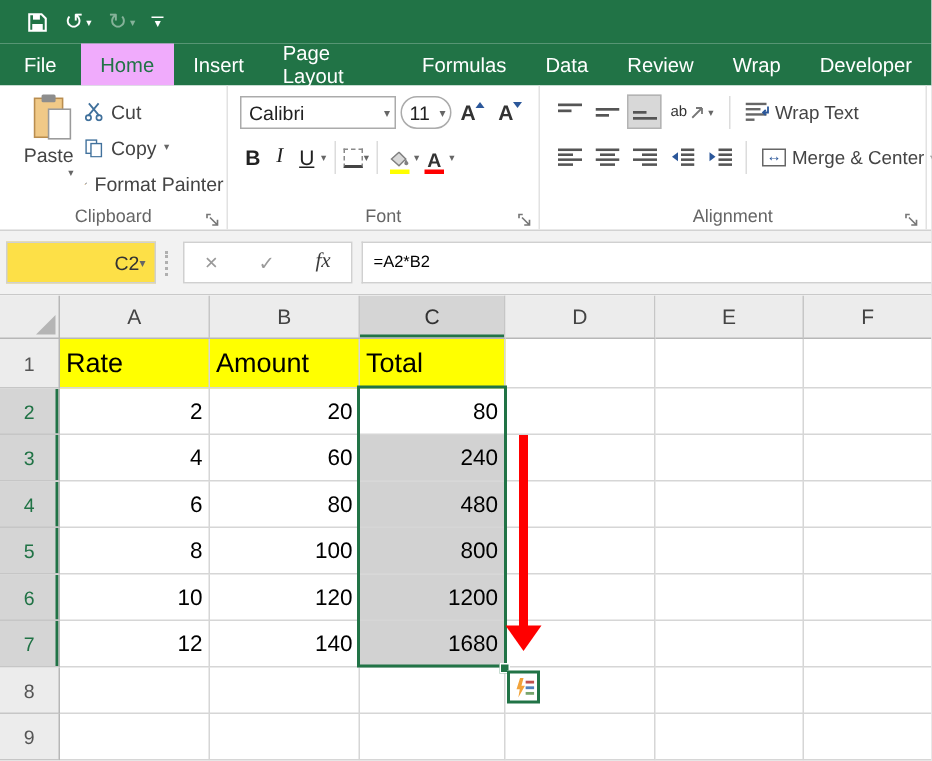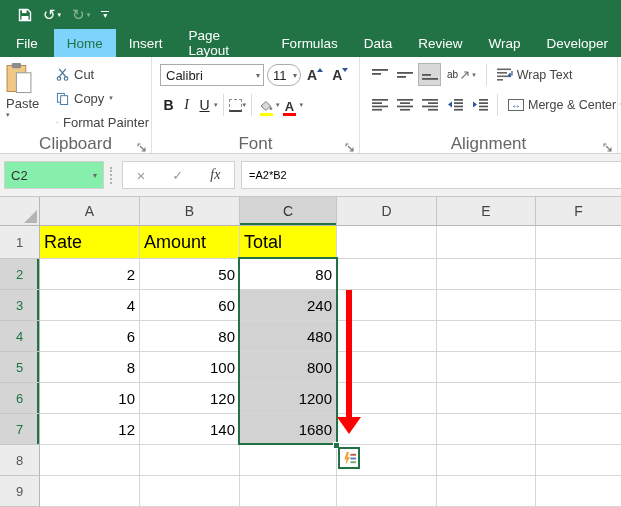--- a/index.html
+++ b/index.html
@@ -18,34 +18,34 @@
   .dim{opacity:.45;}
   .mini-caret{font-size:7px;color:#fff;}
   .customize-qat{display:flex;flex-direction:column;align-items:center;color:#fff;}
   .customize-qat .bar{width:8px;height:0;border-top:1.5px solid #fff;margin-bottom:1px;}
   .customize-qat .chev{font-size:8px;line-height:6px;}
 
   
   .tabrow{height:28px;background:var(--excel-green);display:flex;align-items:stretch;}
   .tab{color:#fff;font-size:13.5px;display:flex;align-items:center;padding:0 13px;cursor:pointer;}
   .tab.file{padding:0 16px;}
-  .tab.active{background:#7dd3fc;color:var(--excel-green);text-align:center;}
+  .tab.active{background:#f0abfc;color:var(--excel-green);text-align:center;}
 
   
   .ribbon{height:97px;background:#fff;border-bottom:1px solid #d2d2d2;position:relative;}
   .group{position:absolute;top:0;bottom:0;display:flex;flex-direction:column;border-right:1px solid #e2e2e2;}
   .g-clipboard{left:0;width:152px;}
   .g-font{left:152px;width:208px;}
   .g-align{left:360px;width:258px;}
   .g-body{flex:1;position:relative;}
   .g-footer{height:19px;display:flex;align-items:center;justify-content:center;position:relative;}
-  .g-footer .glabel{font-size:17px;color:#666;}
+  .g-footer .glabel{font-size:12px;color:#666;}
   .launcher{position:absolute;right:3px;bottom:3px;width:11px;height:11px;cursor:pointer;}
 
-  .paste-btn{position:absolute;left:5px;top:4px;width:45px;height:74px;display:flex;flex-direction:column;align-items:flex-start;cursor:pointer;border:1px solid transparent;}
+  .paste-btn{position:absolute;left:5px;top:4px;width:45px;height:74px;display:flex;flex-direction:column;align-items:flex-end;cursor:pointer;border:1px solid transparent;}
   .paste-label{font-size:13px;color:var(--ribbon-text);margin-top:2px;}
   .small-col{position:absolute;left:53px;top:5px;width:96px;}
   .sbtn{height:24px;display:flex;align-items:center;gap:5px;padding-left:3px;cursor:pointer;}
   .sbtn .slabel{font-size:13px;color:var(--ribbon-text);white-space:nowrap;}
 
   .font-row1{position:absolute;left:8px;top:7px;display:flex;align-items:center;gap:3px;}
   .combo{height:22px;border:1px solid #ababab;background:#fff;display:flex;align-items:center;justify-content:space-between;padding:0 3px 0 5px;cursor:pointer;}
   .combo .cval{font-size:13px;color:#222;}
   .combo .caret,.caret{font-size:8px;color:#666;}
   .w-font{width:104px;} .w-size{width:34px;border-radius:11px;}
@@ -68,21 +68,21 @@
   .albtn.active{background:#d8d8d8;border-color:#b3b3b3;}
   .wide{width:auto;padding:0 3px;gap:2px;}
   .txtbtn{display:flex;align-items:center;gap:4px;cursor:pointer;margin-left:4px;}
   .txtbtn .tlabel{font-size:12.5px;color:var(--ribbon-text);white-space:nowrap;}
   .mergebox{width:16px;height:12px;border:1px solid #666;display:flex;align-items:center;justify-content:center;}
   .mergebox span{color:var(--icon-blue);font-size:10px;line-height:1;}
   .obl{font-size:10px;color:#333;}
 
   
   .fbar{height:43px;background:#f2f2f2;border-bottom:1px solid #c9c9c9;position:relative;}
-  .namebox{position:absolute;left:4px;top:7px;width:100px;height:28px;background:#86efac;border:1px solid #d0d0d0;display:flex;align-items:center;justify-content:space-between;padding:0 6px;cursor:text;}
+  .namebox{position:absolute;left:4px;top:7px;width:100px;height:28px;background:#fde047;border:1px solid #d0d0d0;display:flex;align-items:center;justify-content:flex-end;padding:0 6px;cursor:text;}
   .namebox .nval{font-size:13px;color:#333;}
   .grip{position:absolute;left:110px;top:13px;height:17px;border-left:2px dotted #b0b0b0;}
   .fx-cluster{position:absolute;left:122px;top:7px;width:113px;height:28px;background:#fff;border:1px solid #d0d0d0;display:flex;align-items:center;justify-content:space-around;}
   .fxbtn{cursor:pointer;line-height:1;}
   .fx-x{font-size:15px;color:#9a9a9a;}
   .fx-ok{font-size:13px;color:#9a9a9a;}
   .fx-fx{font-family:"Liberation Serif",serif;font-style:italic;font-size:14px;color:#3d3d3d;}
   .finput{position:absolute;left:241px;top:7px;right:0;height:28px;background:#fff;border:1px solid #d0d0d0;border-right:none;display:flex;align-items:center;padding-left:7px;cursor:text;}
   .finput .fval{font-size:11px;color:#000;}
 
@@ -389,21 +389,21 @@
       <div class="c cB y">Amount</div>
       <div class="c cC y">Total</div>
       <div class="c cD"></div>
       <div class="c cE"></div>
       <div class="c cF"></div>
     </div>
 
     <div class="r">
       <div class="rh sel">2</div>
       <div class="c cA">2</div>
-      <div class="c cB">50</div>
+      <div class="c cB">20</div>
       <div class="c cC">80</div>
       <div class="c cD"></div>
       <div class="c cE"></div>
       <div class="c cF"></div>
     </div>
 
     <div class="r">
       <div class="rh sel">3</div>
       <div class="c cA">4</div>
       <div class="c cB">60</div>

